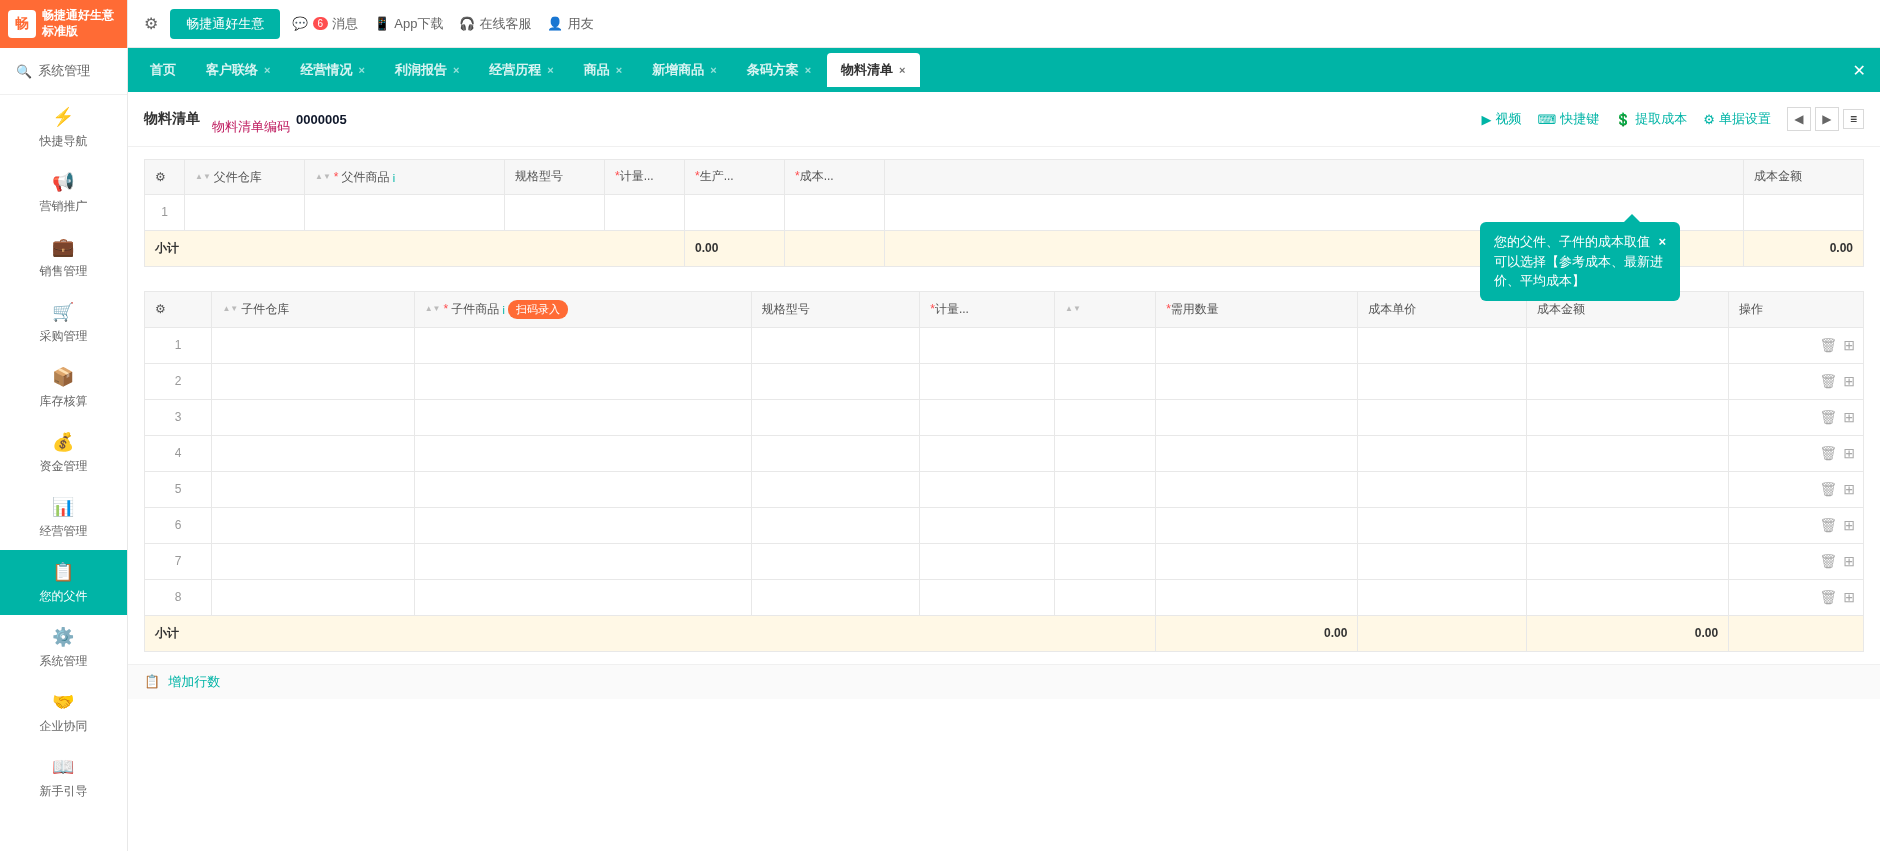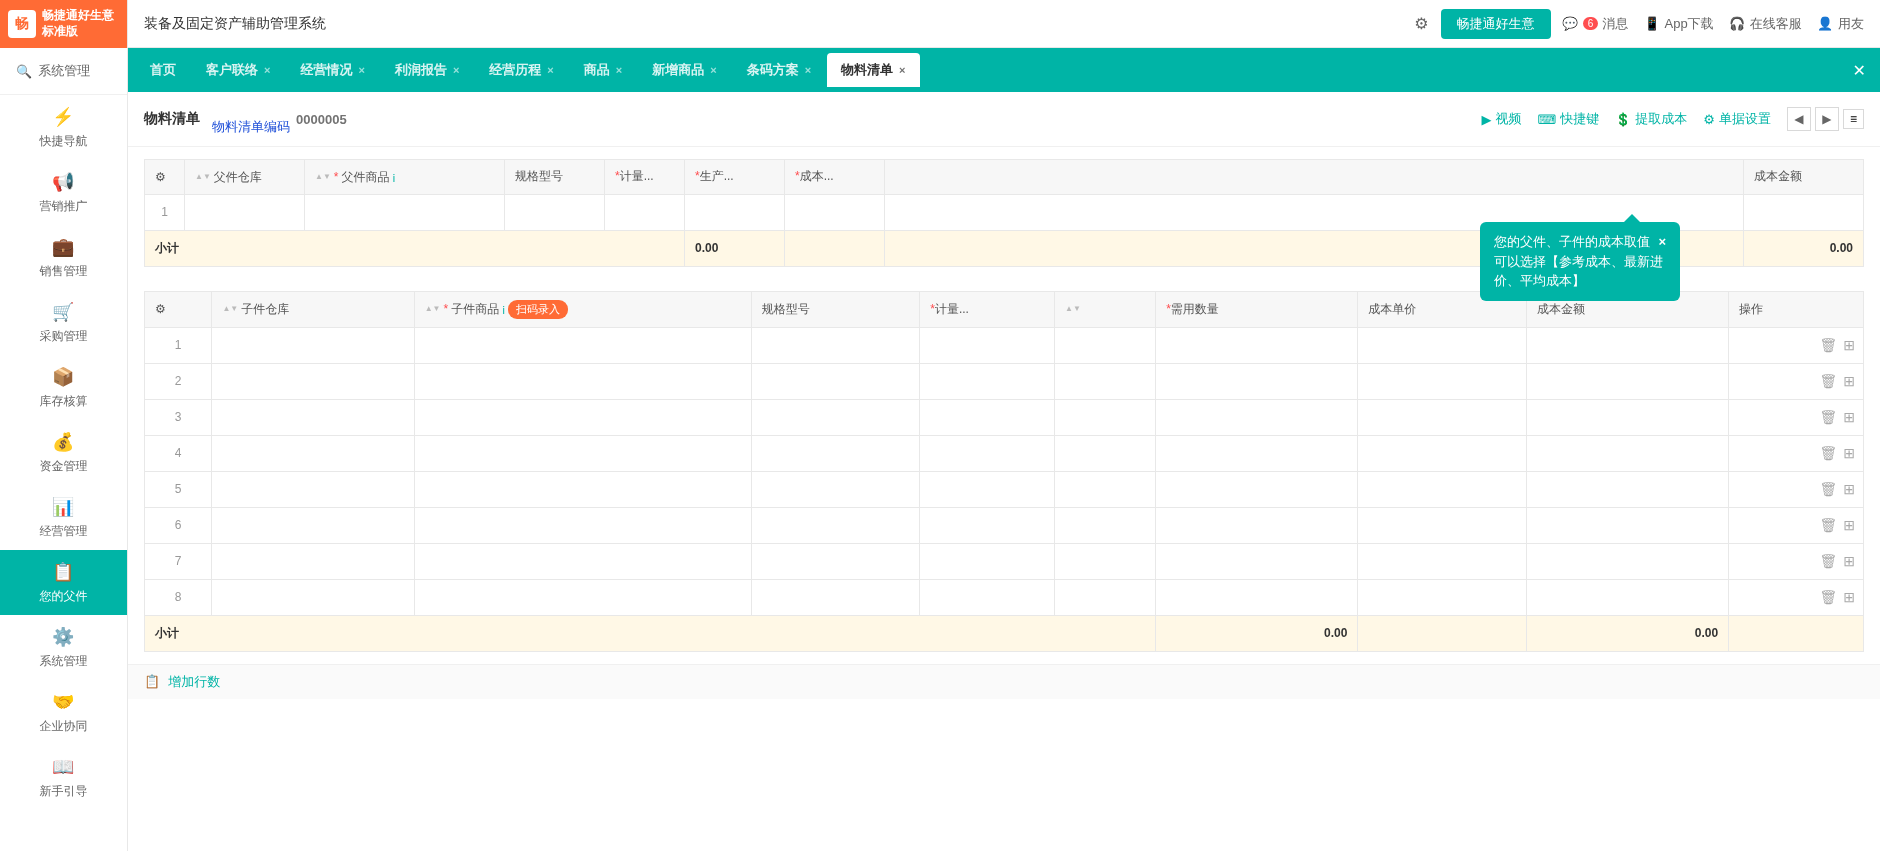--- a/index.html
+++ b/index.html
@@ -171,22 +171,22 @@
     .breadcrumb {
       display: flex;
       align-items: center;
       gap: 8px;
       font-size: 14px;
     }
     .breadcrumb-current {
       color: #333;
       font-weight: bold;
     }
-    .page-code-label { color: #1d4ed8; margin-top: 16px; }
-    .page-code-value { color: #737373; font-weight: bold; }
+    .page-code-label { color: #be185d; margin-top: 16px; }
+    .page-code-value { color: #0f172a; font-weight: bold; }
 
     .page-header-actions {
       margin-left: auto;
       display: flex;
       align-items: center;
       gap: 16px;
       font-size: 13px;
       color: #00b4a6;
     }
     .page-header-action {
@@ -407,21 +407,20 @@
     <div class="sidebar-nav-item">
       <div class="nav-icon">📖</div>
       <span>新手引导</span>
     </div>
   </div>
 </div>
 
 <div class="main">
 
   <div class="topbar">
-    <span class="topbar-title">装备及固定资产辅助管理系统</span>
     <span style="color:#666;cursor:pointer;font-size:16px;">⚙</span>
     <button class="topbar-btn">畅捷通好生意</button>
     <div class="topbar-actions">
       <div class="topbar-action-item">
         <span>💬</span>
         <span style="background:#ff4d4f;color:#fff;border-radius:8px;font-size:10px;padding:1px 5px;">6</span>
         <span>消息</span>
       </div>
       <div class="topbar-action-item">
         <span>📱</span>

